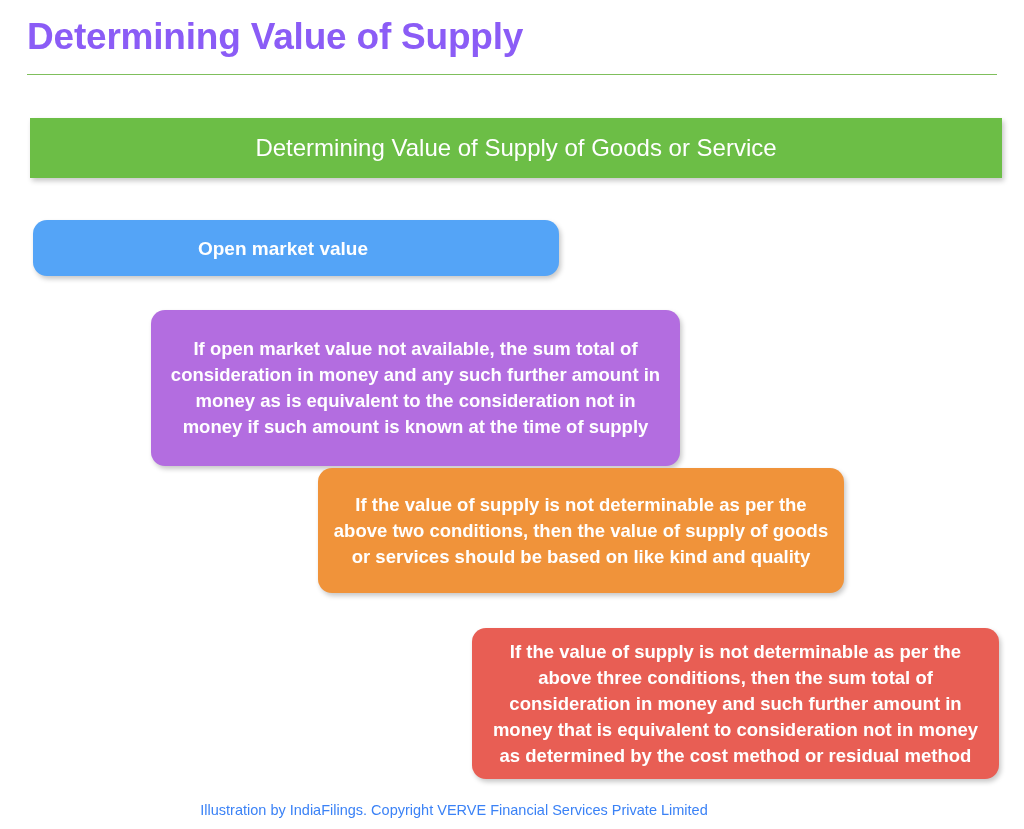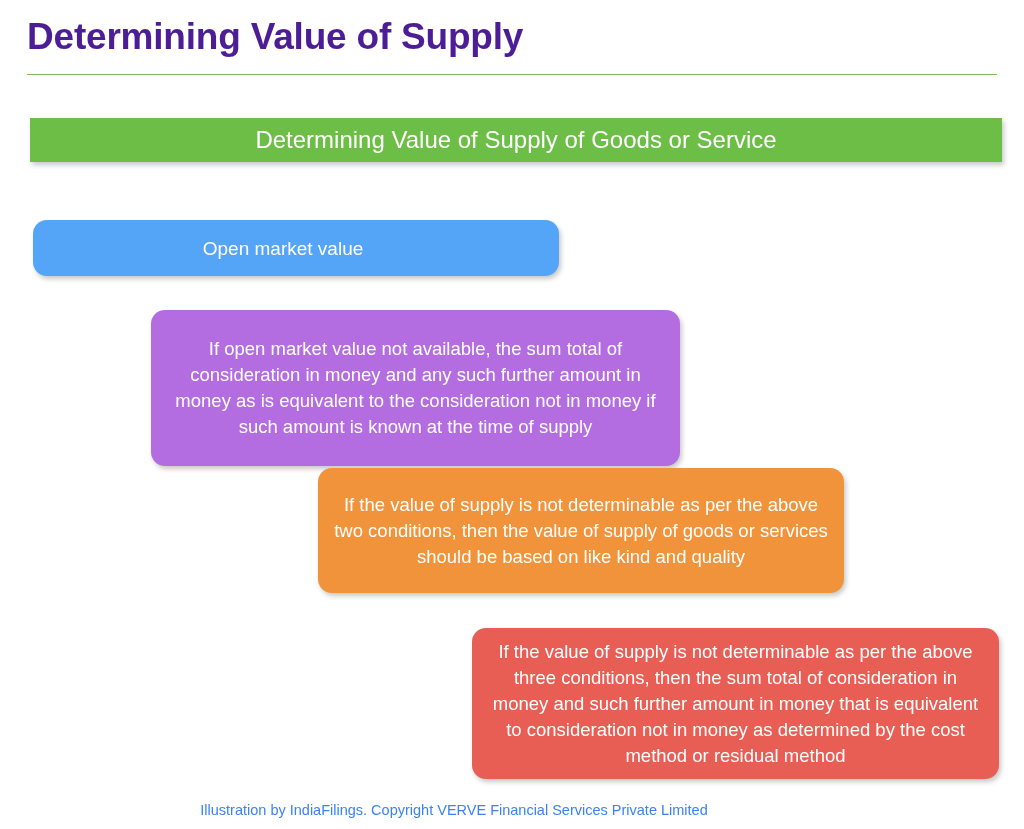--- a/index.html
+++ b/index.html
@@ -27,21 +27,21 @@
     top: 0;
     width: 1024px;
     height: 80px;
   }
   .page-title {
     position: absolute;
     left: 27px;
     top: 16px;
     font-size: 37px;
     font-weight: bold;
-    color: #4c1d95;
+    color: #8b5cf6;
     letter-spacing: -0.2px;
     white-space: nowrap;
   }
   .header-rule {
     position: absolute;
     left: 27px;
     top: 74px;
     width: 970px;
     height: 1px;
     background: #7fbf5c;
@@ -61,31 +61,32 @@
   .box {
     position: absolute;
     box-sizing: border-box;
     display: flex;
     align-items: center;
     justify-content: center;
     text-align: center;
     color: #ffffff;
     box-shadow: 2px 3px 5px rgba(0,0,0,0.22);
     padding: 6px 14px;
+    font-weight: bold;
   }
   .box-text {
     display: block;
     width: 100%;
   }
 
   .box-banner {
     left: 30px;
     top: 118px;
     width: 972px;
-    height: 44px;
+    height: 60px;
     background: #6CBE46;
     border-radius: 0px;
     font-size: 24px;
     line-height: 30px;
     font-weight: normal;
   }
 
   .box-blue {
     left: 33px;
     top: 220px;

